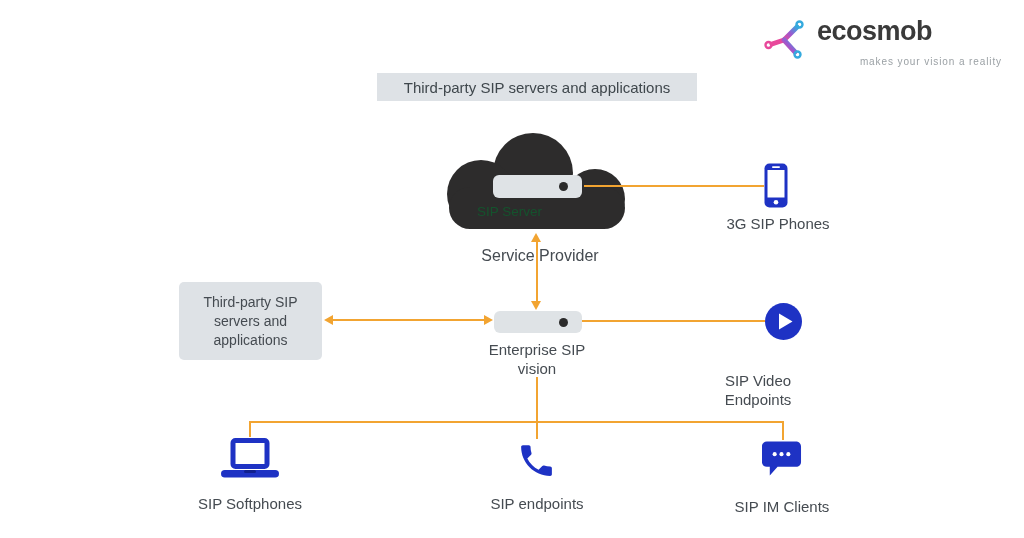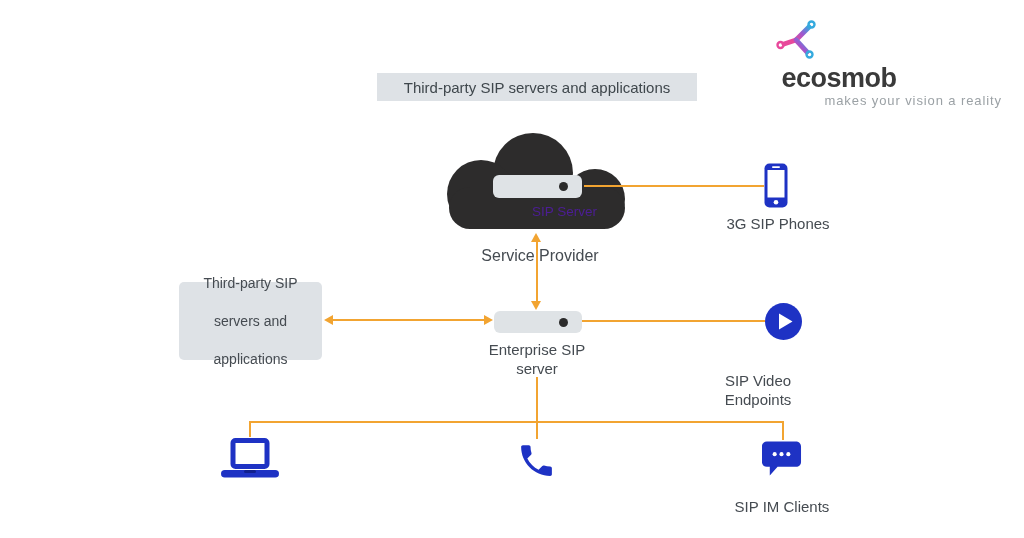--- a/index.html
+++ b/index.html
@@ -8,42 +8,42 @@
     font-family:"Liberation Sans", sans-serif;color:var(--text,#454B51);
   }
   :root{
     --yellow:#F2A431; --blue:#1E32C4; --dark:#2D2C2C; --grey:#DEE2E6; --text:#454B51;
   }
   .abs{position:absolute;}
   
   .banner{left:377px;top:73px;width:320px;height:28px;background:var(--grey);
     display:flex;align-items:center;justify-content:center;font-size:15px;color:#3F474C;}
   
-  .logo{right:22px;top:18px;display:flex;align-items:flex-start;flex-direction:column;}
+  .logo{right:22px;top:18px;display:flex;align-items:flex-start;}
   .logo-text{margin-left:6px;}
   .brand{font-size:27px;font-weight:bold;color:#3A3A3A;letter-spacing:-0.5px;line-height:27px;}
-  .tagline{font-size:13px;color:#9BA1A5;letter-spacing:0.9px;margin-top:1px;padding-left:43px;}
+  .tagline{font-size:10px;color:#9BA1A5;letter-spacing:0.9px;margin-top:11px;padding-left:43px;}
   
-  .grey-box{background:var(--grey);border-radius:5px;gap:19px;}
+  .grey-box{background:var(--grey);border-radius:5px;}
   .third-party{left:179px;top:282px;width:143px;height:78px;display:flex;flex-direction:column;
     align-items:center;justify-content:center;font-size:14px;line-height:19px;text-align:center;}
   .server-bar{background:#DFE3E6;border-radius:6px;display:flex;align-items:center;}
   .led-dot{width:9px;height:9px;border-radius:50%;background:#2B2B2B;margin-left:auto;margin-right:14px;}
   
   .hline{height:2px;background:var(--yellow);}
   .vline{width:2px;background:var(--yellow);}
   .arr{width:0;height:0;}
   .arr-up{border-left:5px solid transparent;border-right:5px solid transparent;border-bottom:9px solid var(--yellow);}
   .arr-down{border-left:5px solid transparent;border-right:5px solid transparent;border-top:9px solid var(--yellow);}
   .arr-left{border-top:5px solid transparent;border-bottom:5px solid transparent;border-right:9px solid var(--yellow);}
   .arr-right{border-top:5px solid transparent;border-bottom:5px solid transparent;border-left:9px solid var(--yellow);}
   
   .lbl{font-size:15px;color:var(--text);text-align:center;}
   .lbl2{line-height:18.5px;}
-  .white-lbl{color:#4c1d95;font-size:13.5px;text-align:right;}
+  .white-lbl{color:#14532d;font-size:13.5px;text-align:left;}
 </style>
 </head>
 <body>
 
 <div class="canvas">
 
   <div class="abs banner">
     <span>Third-party SIP servers and applications</span>
   </div>
 
@@ -112,21 +112,21 @@
 
   <div class="abs arr arr-left" style="left:324px;top:315px;"></div>
   <div class="abs hline" style="left:332px;top:319px;width:152px;"></div>
   <div class="abs arr arr-right" style="left:484px;top:315px;"></div>
 
   <div class="abs server-bar" style="left:494px;top:311px;width:88px;height:22px;">
     <span class="led-dot"></span>
   </div>
   <div class="abs lbl lbl2" style="left:467px;top:341px;width:140px;">
     <div>Enterprise SIP</div>
-    <div>server</div>
+    <div>vision</div>
   </div>
 
   <div class="abs hline" style="left:582px;top:320px;width:183px;"></div>
 
   <span class="abs" style="left:765px;top:303px;">
     <svg width="37" height="37" viewBox="0 0 37 37">
       <circle cx="18.5" cy="18.5" r="18.5" fill="#1E32C4"></circle>
       <polygon points="14,10.5 27.5,18.5 14,26.5" fill="#fff"></polygon>
     </svg>
   </span>
@@ -141,26 +141,28 @@
   <div class="abs vline" style="left:536px;top:421px;height:18px;"></div>
   <div class="abs vline" style="left:782px;top:421px;height:19px;"></div>
 
   <span class="abs" style="left:221px;top:438px;">
     <svg width="58" height="41" viewBox="0 0 58 41">
       <rect x="12" y="2.5" width="34" height="26" rx="2.5" fill="#fff" stroke="#1E32C4" stroke-width="5"></rect>
       <rect x="0" y="32" width="58" height="7.5" rx="3.75" fill="#1E32C4"></rect>
       <rect x="23" y="32" width="12" height="3" rx="1.5" fill="#101f8e"></rect>
     </svg>
   </span>
+  <div class="abs lbl" style="left:180px;top:495px;width:140px;">SIP Softphones</div>
 
   <span class="abs" style="left:516px;top:440px;">
     <svg width="41" height="41" viewBox="0 0 24 24">
       <path fill="#1E32C4" d="M6.62 10.79c1.44 2.83 3.76 5.14 6.59 6.59l2.2-2.2c.27-.27.67-.36 1.02-.24 1.12.37 2.33.57 3.57.57.55 0 1 .45 1 1V20c0 .55-.45 1-1 1-9.39 0-17-7.61-17-17 0-.55.45-1 1-1h3.5c.55 0 1 .45 1 1 0 1.25.2 2.45.57 3.57.11.35.03.74-.25 1.02l-2.2 2.2z"></path>
     </svg>
   </span>
+  <div class="abs lbl" style="left:467px;top:495px;width:140px;">SIP endpoints</div>
 
   <span class="abs" style="left:761px;top:440px;">
     <svg width="41" height="40" viewBox="0 0 42 40">
       <path fill="#1E32C4" d="M6 1h30c2.8 0 5 2.2 5 5v16c0 2.8-2.2 5-5 5H17l-8 9v-9H6c-2.8 0-5-2.2-5-5V6c0-2.8 2.2-5 5-5z"></path>
       <circle cx="14" cy="14" r="2.1" fill="#fff"></circle>
       <circle cx="21" cy="14" r="2.1" fill="#fff"></circle>
       <circle cx="28" cy="14" r="2.1" fill="#fff"></circle>
     </svg>
   </span>
   <div class="abs lbl" style="left:712px;top:498px;width:140px;">SIP IM Clients</div>

